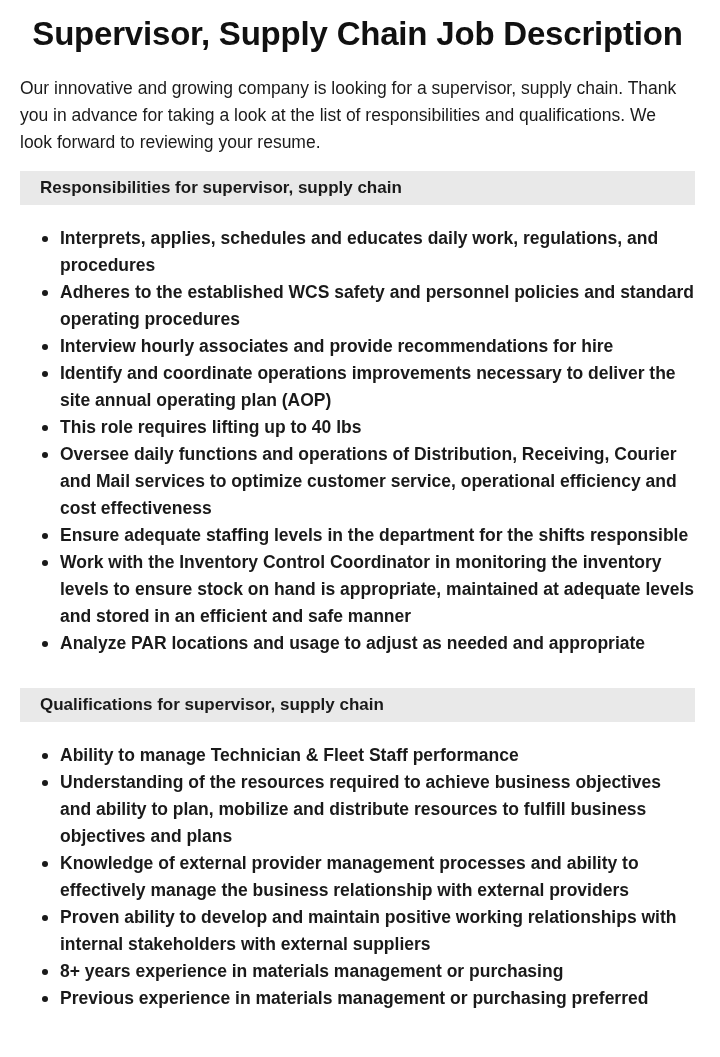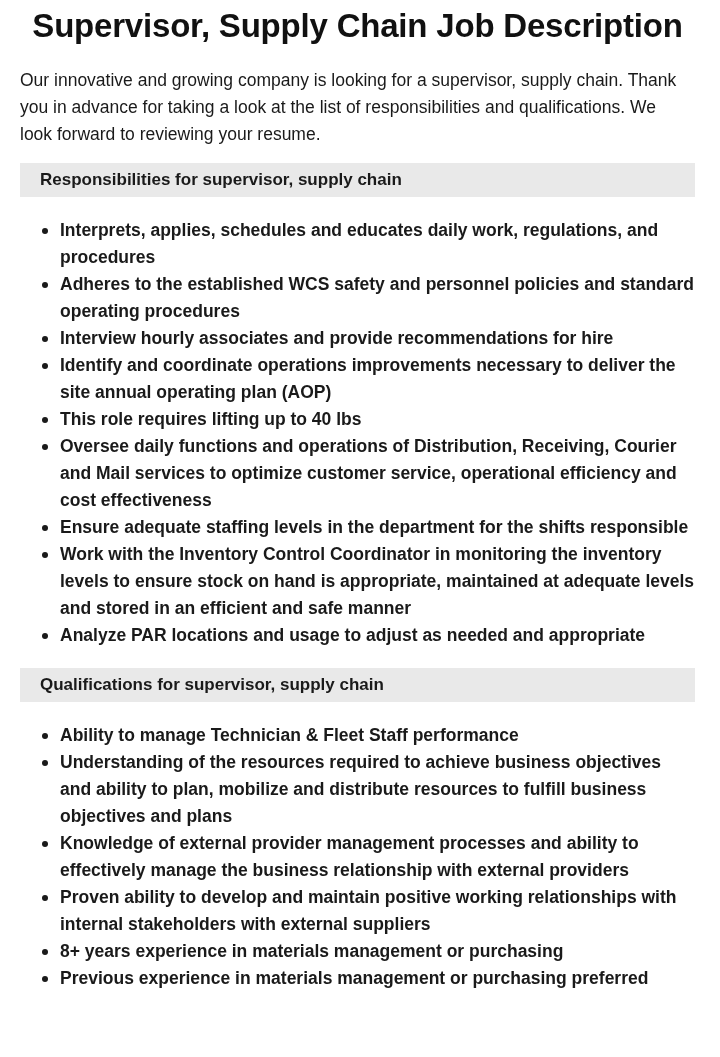--- a/index.html
+++ b/index.html
@@ -11,21 +11,21 @@
       width: 720px;
       height: 1057px;
       overflow: hidden;
       font-family: "Liberation Sans", "DejaVu Sans", sans-serif;
       color: #1a1a1a;
     }
     .page {
       padding: 0 25px 0 20px;
     }
     .title {
-      margin: 4px;
+      margin: 12px;
       padding-top: 2px;
       font-size: 33px;
       line-height: 40px;
       font-weight: 700;
       text-align: center;
       color: #111111;
       letter-spacing: -0.2px;
     }
     .intro {
       margin: 21px 16px 0 0;
@@ -38,21 +38,21 @@
       background: #e9e9e9;
       height: 34px;
       display: flex;
       align-items: center;
       padding-left: 20px;
       font-size: 17px;
       font-weight: 700;
       color: #1a1a1a;
     }
     .section-header.qual {
-      margin-top: 19px;
+      margin-top: 31px;
     }
     ul.items {
       list-style: none;
       margin: 20px 0 0 0;
       padding: 0;
       font-weight: bold;
     }
     ul.items li {
       position: relative;
       padding-left: 40px;

